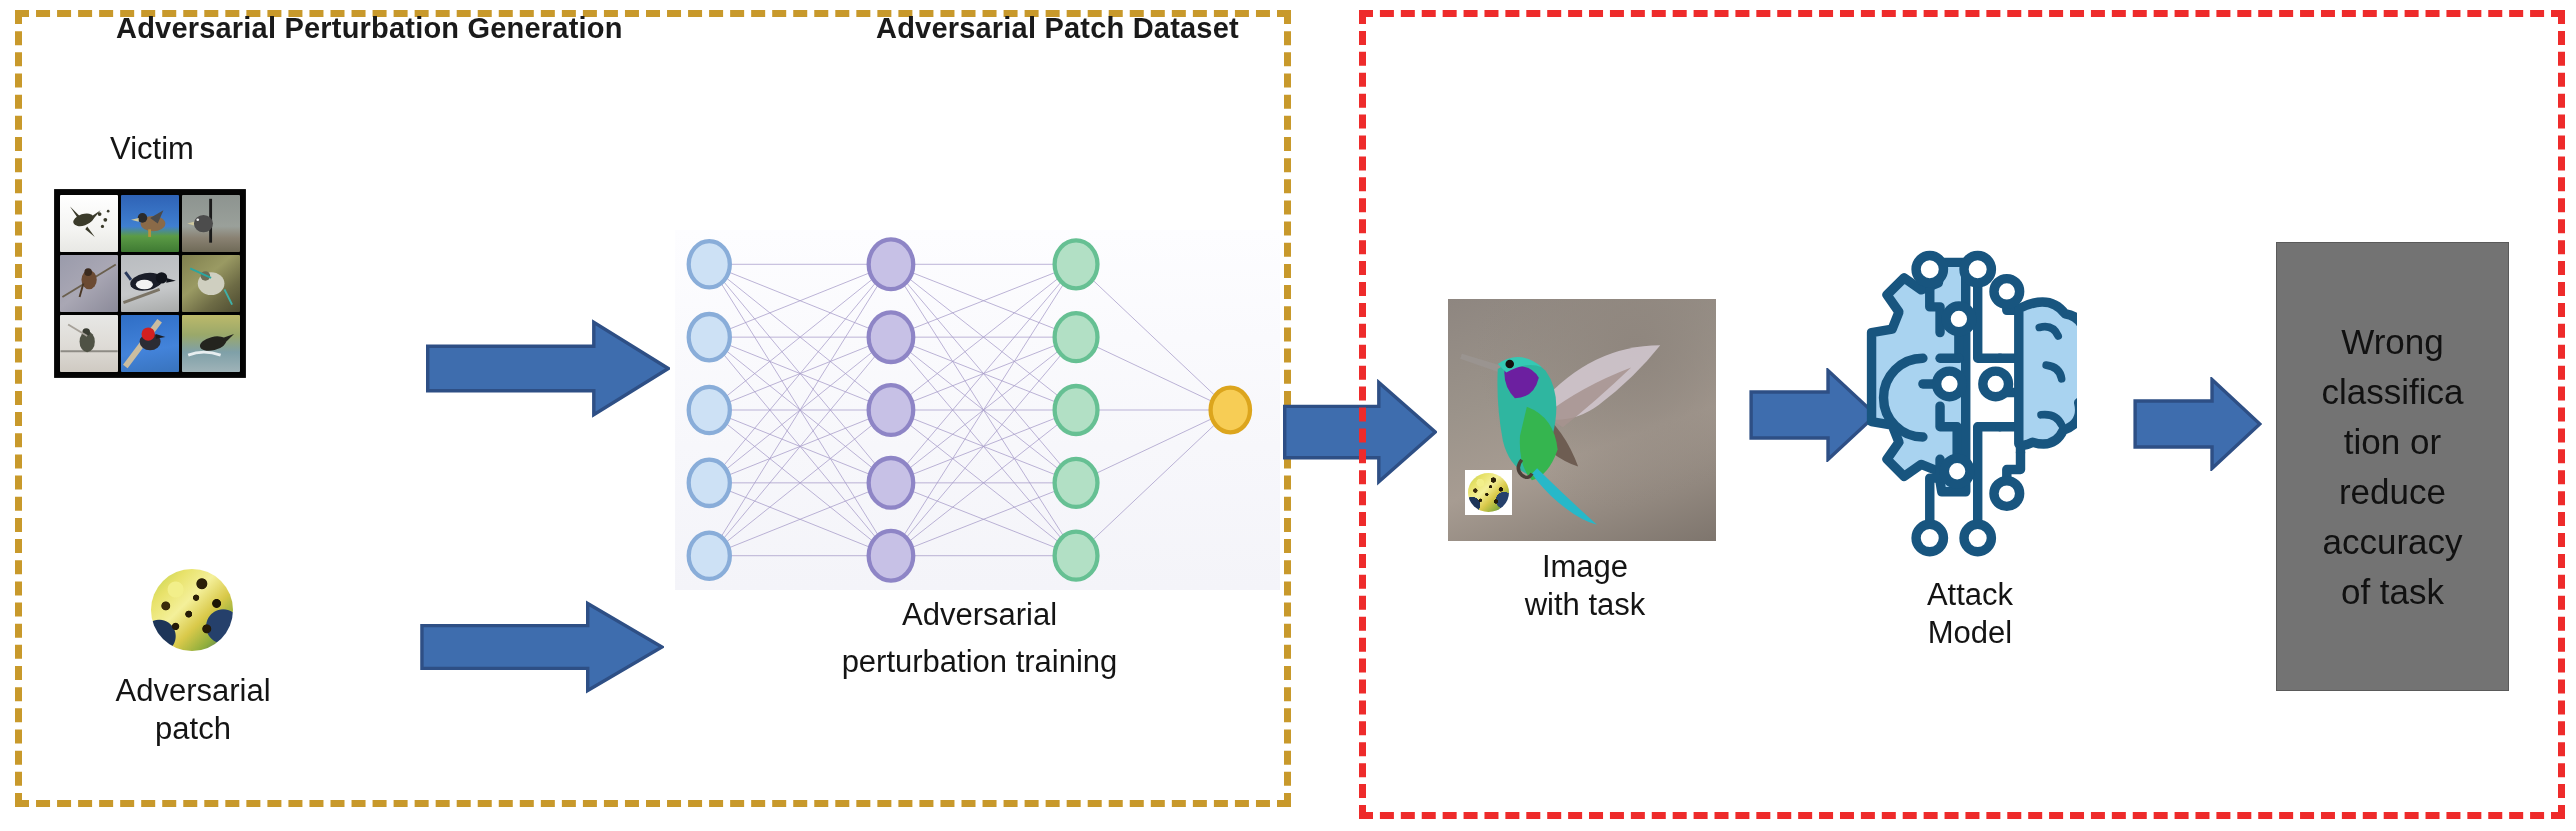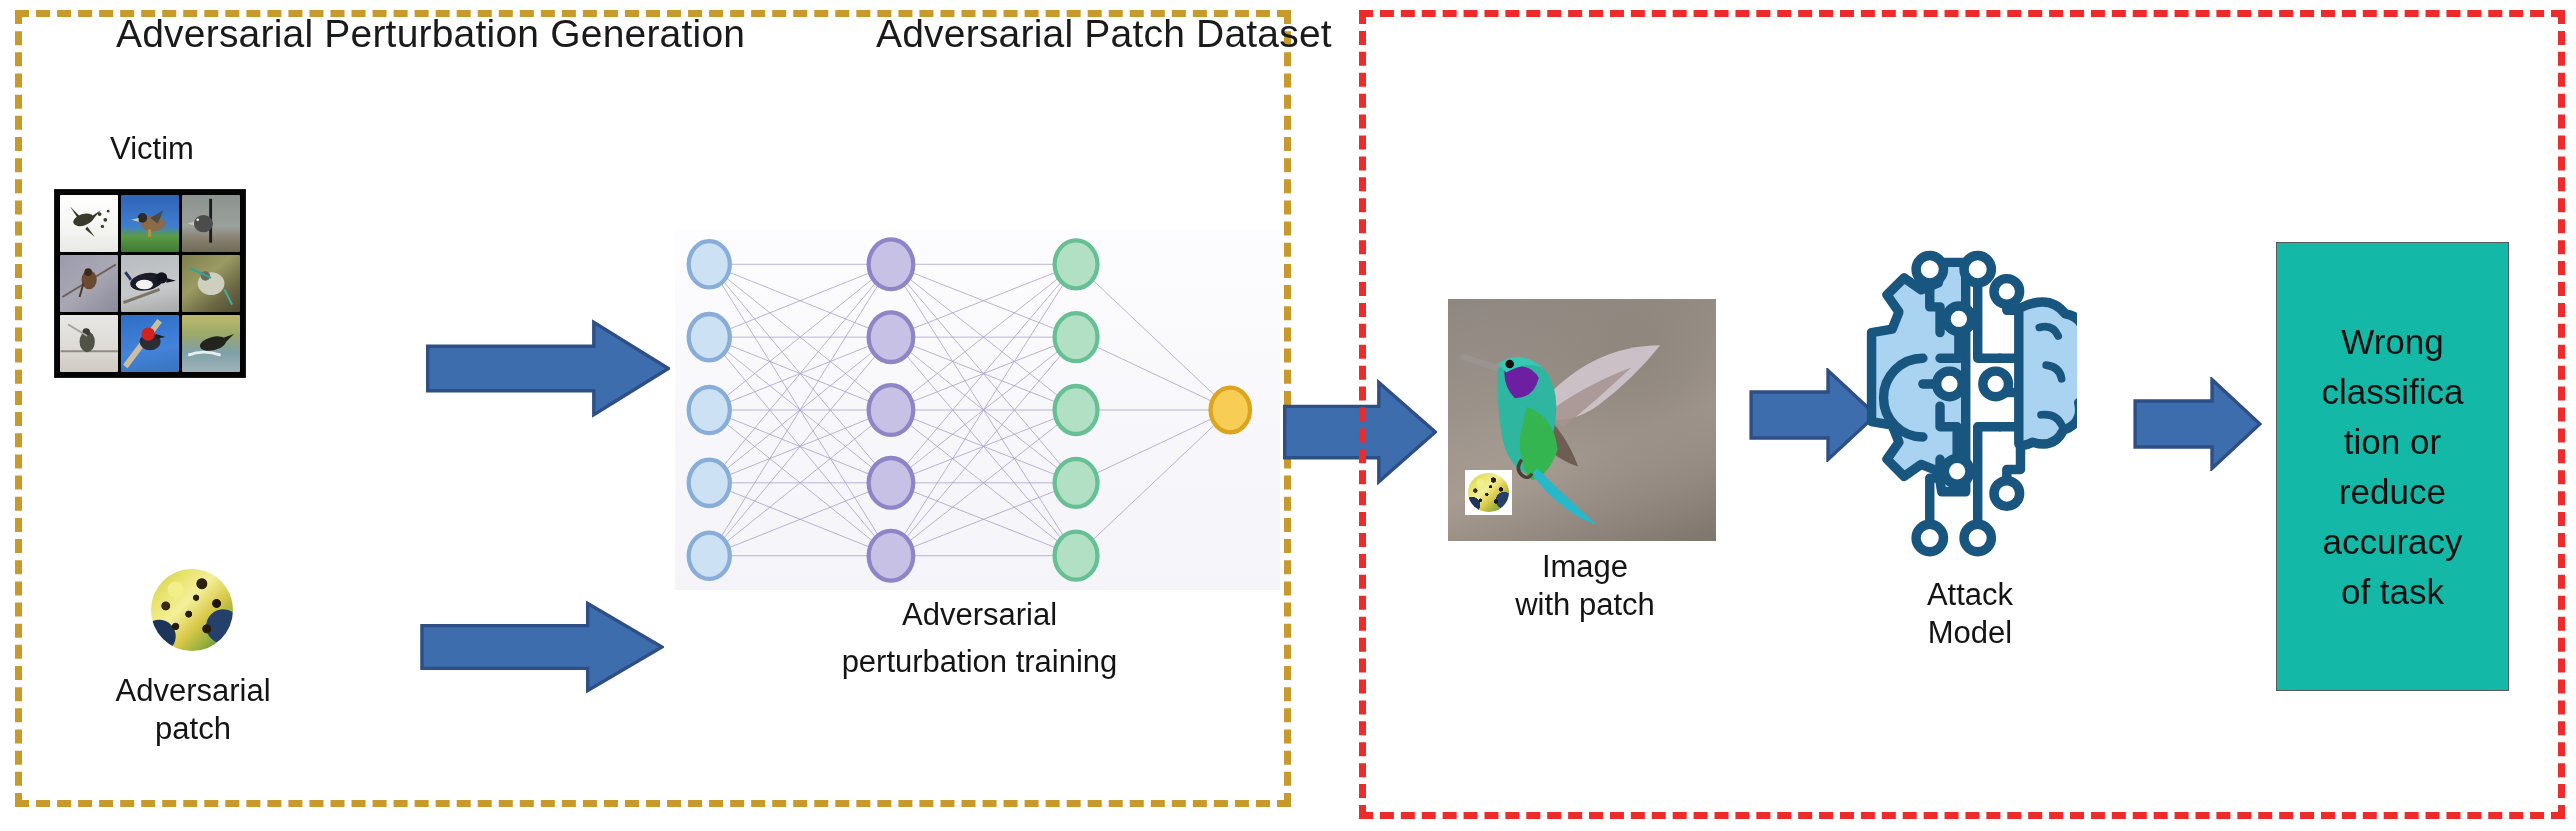--- a/index.html
+++ b/index.html
@@ -6,21 +6,21 @@
   body{width:2576px;height:832px;position:relative;overflow:hidden;
        font-family:"Liberation Sans",sans-serif;color:#111;}
 
   
   .panel{position:absolute;box-sizing:border-box;}
   #panel-left{left:14.6px;top:10.3px;width:1276px;height:797px;
       border:7.7px dashed #C8992B;}
   #panel-right{left:1359px;top:10.3px;width:1206px;height:809px;
       border:7.7px dashed #EE2B2B;}
 
-  .panel-title{position:absolute;font-size:39px;font-weight:normal;
+  .panel-title{position:absolute;font-size:29px;font-weight:bold;
       letter-spacing:0.2px;white-space:nowrap;color:#1a1a1a;}
   #title-left{left:116px;top:12px;}
   #title-right{left:876px;top:12px;}
 
   
   .label{position:absolute;font-size:31px;line-height:38px;text-align:center;
       color:#141414;white-space:pre-line;}
 
   
   #dataset-grid{position:absolute;left:55px;top:190px;width:190px;height:187px;
@@ -63,21 +63,21 @@
       overflow:hidden;}
   #img-patch-inset{position:absolute;left:17px;top:171px;width:47px;height:45px;
       background:#fff;padding:2.6px;box-sizing:border-box;}
 
   
   #victim-icon{position:absolute;left:1863px;top:221px;width:214px;height:343px;}
   #victim-icon svg{display:block;width:100%;height:100%;}
 
   
   #output-box{position:absolute;left:2276px;top:242px;width:233px;height:449px;
-      border:1.7px solid #5a5a5a;background:#14b8a6;box-sizing:border-box;
+      border:1.7px solid #5a5a5a;background:#737373;box-sizing:border-box;
       display:flex;align-items:center;justify-content:center;}
   #output-box .txt{font-size:35px;line-height:50px;text-align:center;
       white-space:pre-line;color:#111;}
 </style>
 </head>
 <body>
 
 <div class="panel" id="panel-left"></div>
 <div class="panel-title" id="title-left">Adversarial Perturbation Generation</div>
 
@@ -307,21 +307,21 @@
 
     <path d="M104 198 Q132 226 174 264 Q150 258 120 230 Q104 214 98 204 Z" fill="#27b8c9"></path>
 
     <path d="M86 188 q-8 10 0 18 q8 6 12 -2" stroke="#4b4038" stroke-width="4" fill="none"></path>
   </svg>
   <div id="img-patch-inset">
     <div class="patch" style="width:100%;height:100%;"></div>
   </div>
 </div>
 <div class="label" style="left:1422px;top:548px;width:326px;">Image
-with patch</div>
+with task</div>
 
 <div class="arrow" style="left:1749px;top:368px;width:129px;height:94px;">
   <svg viewBox="0 0 150 110" width="129" height="94">
     <path d="M2 28 L92 28 L92 3 L148 55 L92 107 L92 82 L2 82 Z" fill="#3E6DAE" stroke="#2E4F85" stroke-width="4" stroke-linejoin="miter"></path>
   </svg>
 </div>
 
 <div id="victim-icon">
   <svg viewBox="0 0 250 400">
     <g stroke="#18557F" stroke-width="11" fill="none" stroke-linecap="round" stroke-linejoin="round">

